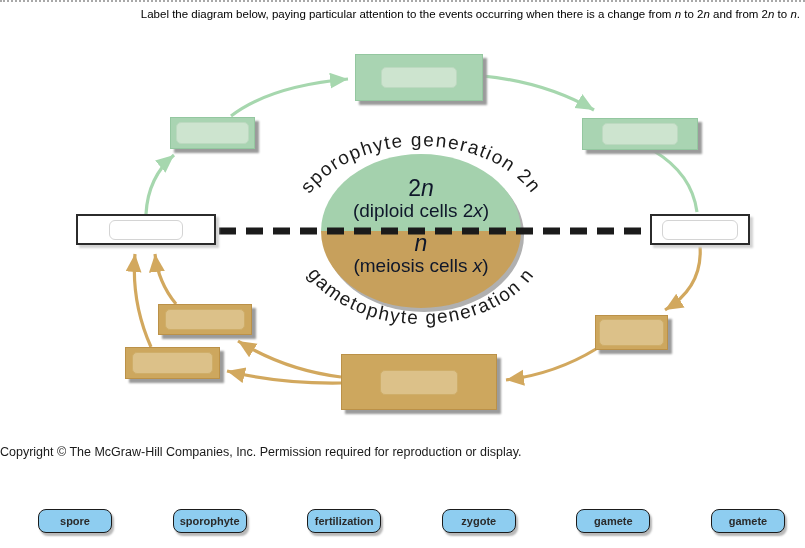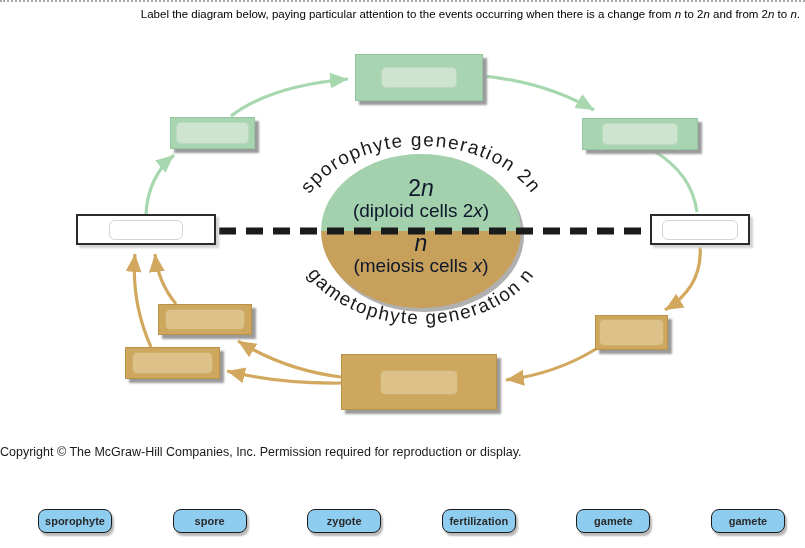--- a/index.html
+++ b/index.html
@@ -106,21 +106,21 @@
   <div class="dropbox tan-box" style="left:595px;top:313px;width:73px;height:35px;">
     <div class="field" style="width:65px;height:27px;"></div>
   </div>
   <div class="dropbox tan-box" style="left:341px;top:352px;width:156px;height:56px;">
     <div class="field" style="width:78px;height:25px;"></div>
   </div>
 
   <div id="copyright">Copyright © The McGraw-Hill Companies, Inc. Permission required for reproduction or display.</div>
 
   <div id="chip-tray">
+      <div class="chip">spore</div>
       <div class="chip">sporophyte</div>
-      <div class="chip">spore</div>
+      <div class="chip">fertilization</div>
       <div class="chip">zygote</div>
-      <div class="chip">fertilization</div>
       <div class="chip">gamete</div>
       <div class="chip">gamete</div>
     </div>
 
 </div>
 
 </body></html>

